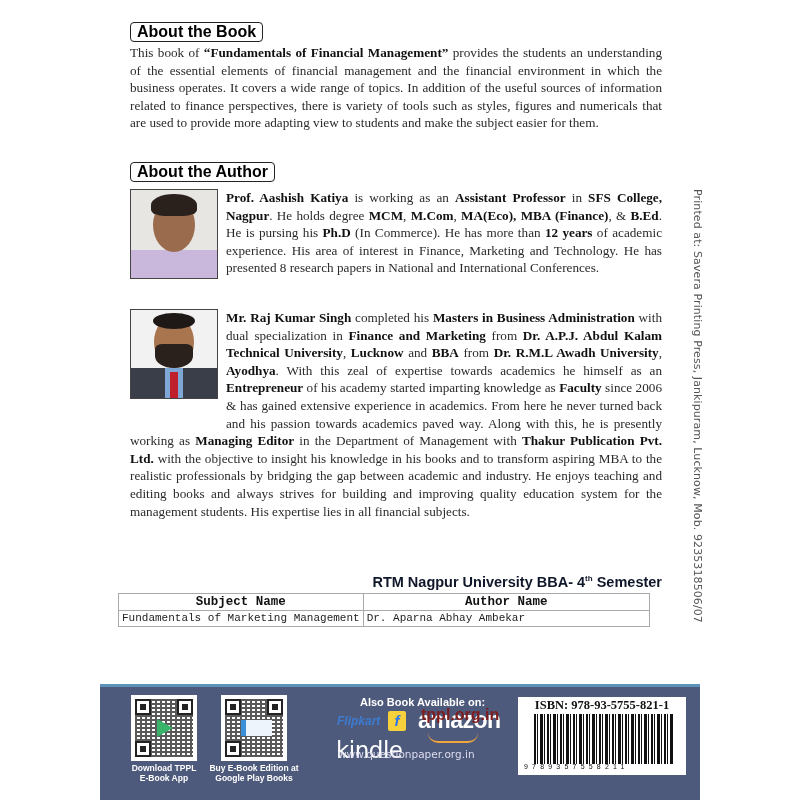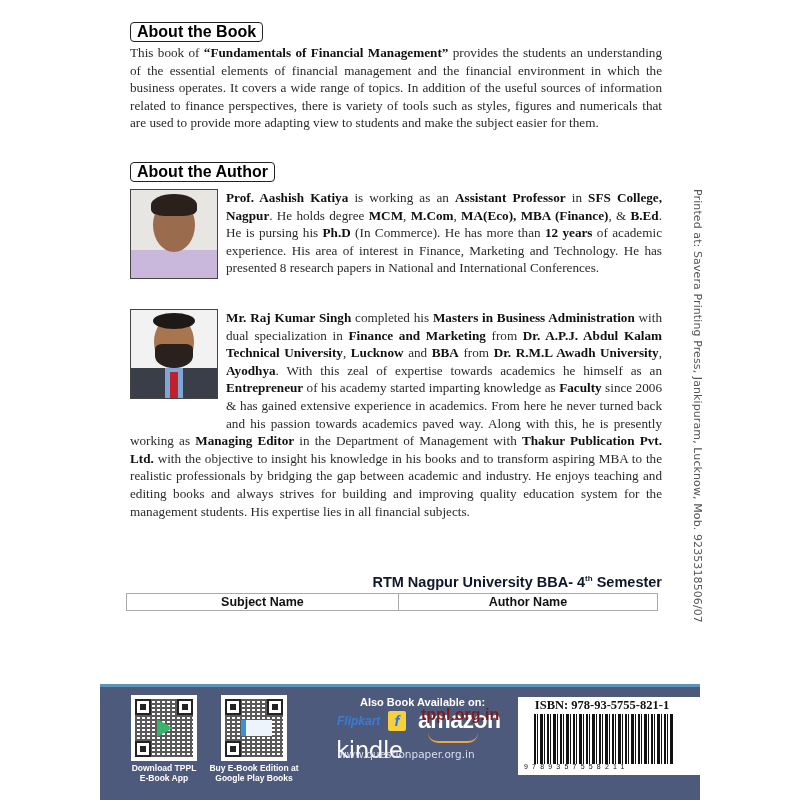--- a/index.html
+++ b/index.html
@@ -12,22 +12,22 @@
   .photo { position:absolute; left:130px; width:86px; height:88px; border:1.5px solid #444; overflow:hidden; }
   .photo1 { top:189px; background:linear-gradient(180deg,#e8e6e2 0%,#e8e6e2 100%); }
   .photo2 { top:309px; background:#f2f2f2; }
   .head { position:absolute; border-radius:50%; }
   .side-text { position:absolute; left:690px; top:189px; width:410px; height:16px;
          transform-origin:0 0; transform:rotate(90deg) translate(0,-14px);
          font-family:"DejaVu Sans", sans-serif; font-size:11px; color:#555; white-space:nowrap; letter-spacing:0.1px; }
   .tbl-title { position:absolute; left:130px; top:574px; width:532px; text-align:right;
          font-family:"Liberation Sans", sans-serif; font-weight:bold; font-size:14.5px; color:#0f172a; }
   .tbl-title sup { font-size:8px; }
-  table { position:absolute; left:126px; top:593px; width:532px; border-collapse:collapse;
-         font-family:Liberation Sans, sans-serif; font-size:11px; color:#222; }
+  table { position:absolute; left:118px; top:593px; width:532px; border-collapse:collapse;
+         font-family:Liberation Mono, monospace; font-size:11px; color:#222; }
   td, th { border:1px solid #aaa; height:15.5px; padding:0 3px; white-space:nowrap; }
   th { font-size:12.5px; font-weight:bold; text-align:center; color:#111; }
   td.c1 { width:236px; }
   .band { position:absolute; left:100px; top:684px; width:600px; height:116px; background:#4e5a7c; border-top:3px solid #5b93bb; }
   .qr { position:absolute; top:695px; width:66px; height:66px; background:#fff; }
   .qr .grid { position:absolute; left:4px; top:4px; width:58px; height:58px;
          background:
           repeating-linear-gradient(90deg,#222 0 2px,transparent 2px 5px),
           repeating-linear-gradient(0deg,#222 0 2px,transparent 2px 4px);
          opacity:.75; }
@@ -39,21 +39,21 @@
          font-family:"Liberation Sans", sans-serif; font-weight:bold; font-size:11px; }
   .flipkart { position:absolute; left:337px; top:714px; font-family:"Liberation Sans", sans-serif; font-weight:bold; font-style:italic;
          font-size:12px; color:#3d7bd0; }
   .fk-icon { position:absolute; left:388px; top:711px; width:18px; height:20px; background:#f7d13b; border-radius:2px;
          color:#2874f0; font-family:"Liberation Sans", sans-serif; font-weight:bold; font-style:italic; font-size:15px; line-height:20px; text-align:center; }
   .amazon { position:absolute; left:418px; top:707px; color:#fff; font-family:"Liberation Sans", sans-serif; font-weight:bold; font-size:23px; letter-spacing:-0.5px; }
   .amazon-smile { position:absolute; left:428px; top:733px; width:50px; height:8px; border-bottom:2px solid #f3a43b; border-radius:0 0 40px 40px; }
   .kindle { position:absolute; left:336px; top:737px; color:#fff; font-family:"DejaVu Sans", sans-serif; font-size:23px; letter-spacing:-0.5px; }
   .tppl { position:absolute; left:421px; top:706px; color:#7f1d1d; font-family:"Liberation Sans", sans-serif; font-weight:bold; font-size:16px; }
   .qp { position:absolute; left:338px; top:748px; color:#dde; font-family:"DejaVu Sans", sans-serif; font-size:10.5px; }
-  .isbn { position:absolute; left:518px; top:697px; width:168px; height:78px; background:#fff;padding-left:24px; }
+  .isbn { position:absolute; left:518px; top:697px; width:168px; height:78px; background:#fff; }
   .isbn-text { position:absolute; left:0; top:1px; width:168px; text-align:center; font-family:"Liberation Serif", serif; font-weight:bold; font-size:12.5px; color:#111; }
   .barcode { position:absolute; left:16px; top:17px; width:140px; height:50px;
          background:repeating-linear-gradient(90deg,#111 0 2px,#fff 2px 3px,#111 3px 4px,#fff 4px 6px,#111 6px 9px,#fff 9px 10px,#111 10px 11px,#fff 11px 13px); }
   .barnums { position:absolute; left:6px; top:66px; width:158px; font-family:"Liberation Sans", sans-serif; font-size:7px; letter-spacing:4.2px; color:#111; }
 </style>
 </head>
 <body>
 
 <div class="section-head" style="top:22px;">About the Book</div>
 <div class="para" id="book-para" style="left:130px; top:44px; width:532px;">
@@ -80,20 +80,24 @@
 <div class="para" id="author2-para" style="left:130px; top:309px; width:532px;"><div style="float: left; width: 96px; height: 123px;"></div><b>Mr. Raj Kumar Singh</b><span> completed his </span><b>Masters in Business Administration</b><span> with dual specialization in </span><b>Finance and Marketing</b><span> from </span><b>Dr. A.P.J. Abdul Kalam Technical University</b><span>, </span><b>Lucknow</b><span> and </span><b>BBA</b><span> from </span><b>Dr. R.M.L Awadh University</b><span>, </span><b>Ayodhya</b><span>. With this zeal of expertise towards academics he himself as an </span><b>Entrepreneur</b><span> of his academy started imparting knowledge as </span><b>Faculty</b><span> since 2006 &amp; has gained extensive experience in academics. From here he never turned back and his passion towards academics paved way. Along with this, he is presently working as </span><b>Managing Editor</b><span> in the Department of Management with </span><b>Thakur Publication Pvt. Ltd.</b><span> with the objective to insight his knowledge in his books and to transform aspiring MBA to the realistic professionals by bridging the gap between academic and industry. He enjoys teaching and editing books and always strives for building and improving quality education system for the management students. His expertise lies in all financial subjects.</span></div>
 
 <div class="side-text">Printed at: Savera Printing Press, Jankipuram, Lucknow, Mob. 9235318506/07</div>
 
 <div class="tbl-title"><span>RTM Nagpur University BBA- 4</span><sup>th</sup><span> Semester</span></div>
 <table>
   <tbody>
       <tr>
     <th>Subject Name</th>
     <th>Author Name</th>
+  </tr>
+  <tr>
+    <td class="c1">Fundamentals of Marketing Management</td>
+    <td>Dr. Aparna Abhay Ambekar</td>
   </tr>
 </tbody>
   </table>
 
 <div class="band"></div>
 
 <div class="qr" style="left:131px;">
   <div class="grid"></div>
   <div class="finder" style="left:4px;top:4px;"></div>
   <div class="finder" style="left:46px;top:4px;"></div>

